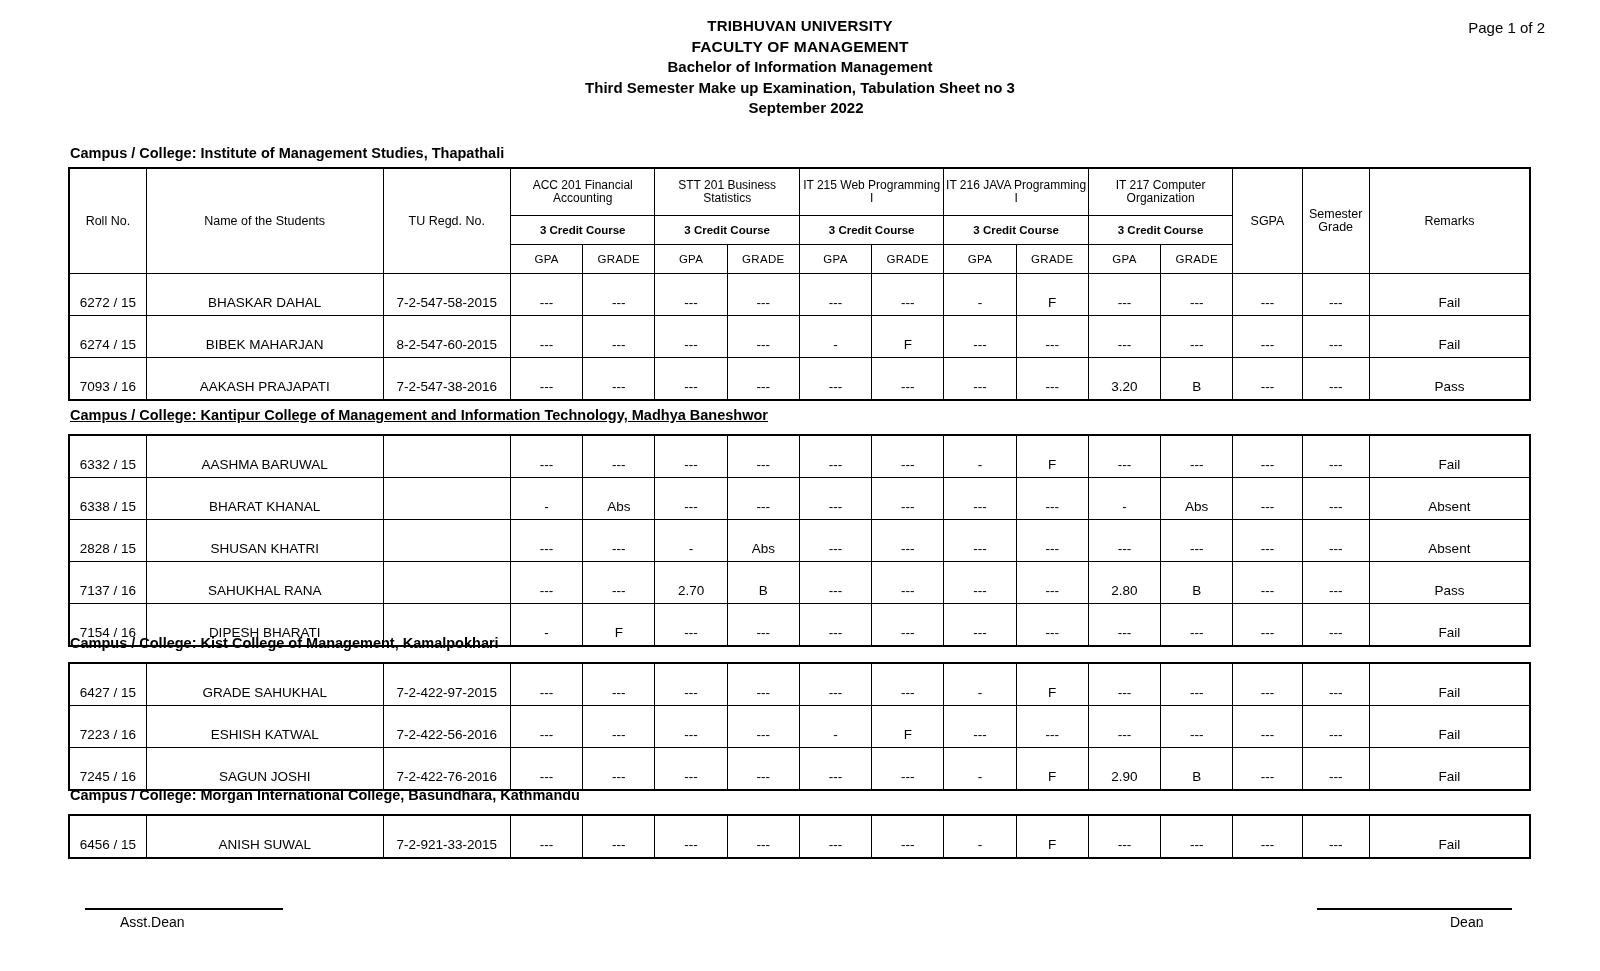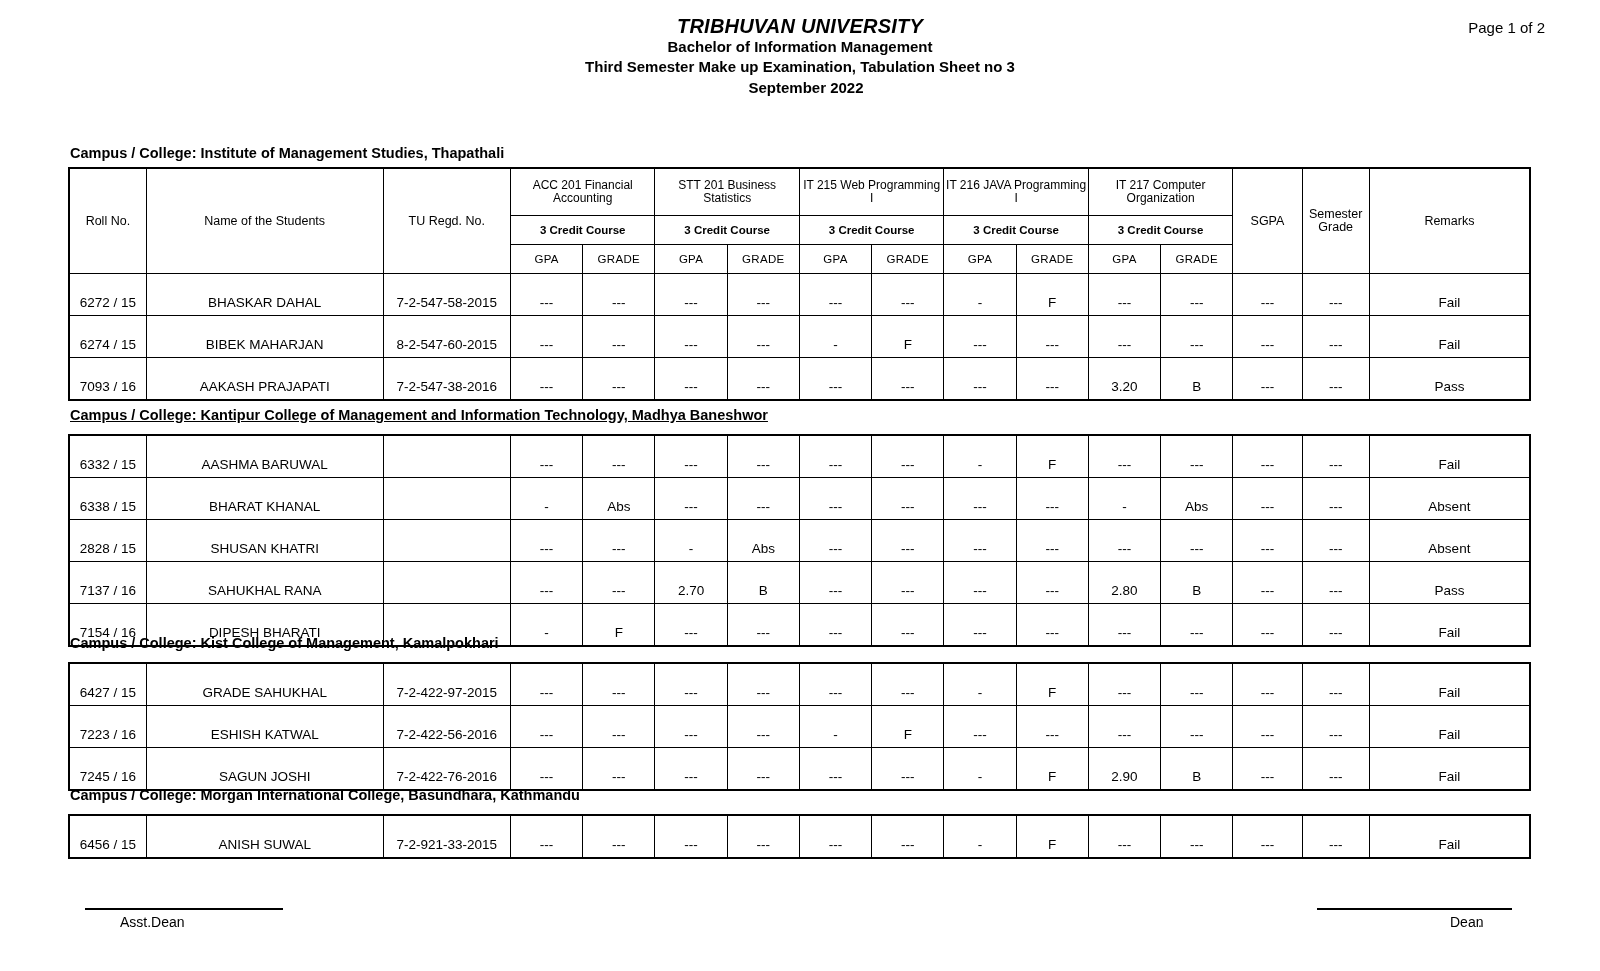--- a/index.html
+++ b/index.html
@@ -30,21 +30,21 @@
     top: 16px;
     left: 0;
     width: 1600px;
     text-align: center;
   }
   .doc-title div {
     font-weight: bold;
     line-height: 20.5px;
     white-space: nowrap;
   }
-  .t-l1 { font-size: 20px; letter-spacing: .2px; font-style: italic; }
+  .t-l1 { font-size: 15px; letter-spacing: .2px; }
   .t-l2 { font-size: 15.5px; letter-spacing: .2px; }
   .t-l3 { font-size: 15px; }
   .t-l4 { font-size: 15px; }
   .t-l5 { font-size: 15px; margin-left: 12px; }
 
   
   .campus-label {
     position: absolute;
     left: 70px;
     font-size: 14.5px;
@@ -122,20 +122,21 @@
   .sig-right-text { left: 1450px; top: 914px; }
   .sig-dot        { left: 1478px; top: 914px; }
 </style>
 </head>
 <body>
 
 <div class="page-number">Page 1 of 2</div>
 
 <div class="doc-title">
   <div class="t-l1">TRIBHUVAN UNIVERSITY</div>
+  <div class="t-l2">FACULTY OF MANAGEMENT</div>
   <div class="t-l3">Bachelor of Information Management</div>
   <div class="t-l4">Third Semester Make up Examination, Tabulation Sheet no 3</div>
   <div class="t-l5">September 2022</div>
 </div>
 
 <div class="campus-label" style="top:145px;">Campus / College: Institute of Management Studies, Thapathali</div>
 
 <table class="grid hdr-table" style="top:167px;">
   <colgroup>
     <col style="width:77px">

